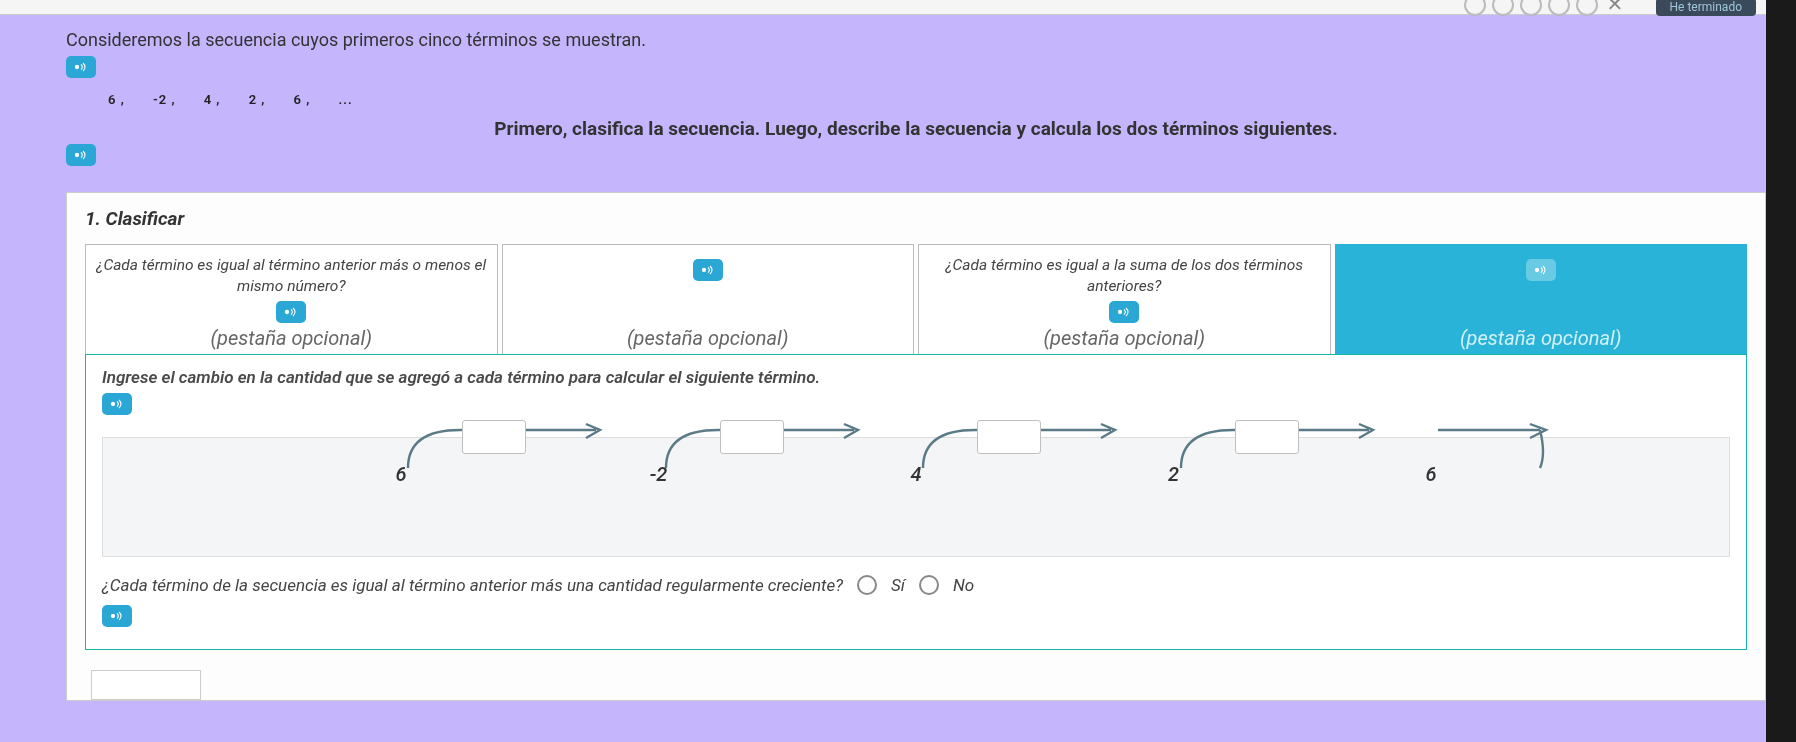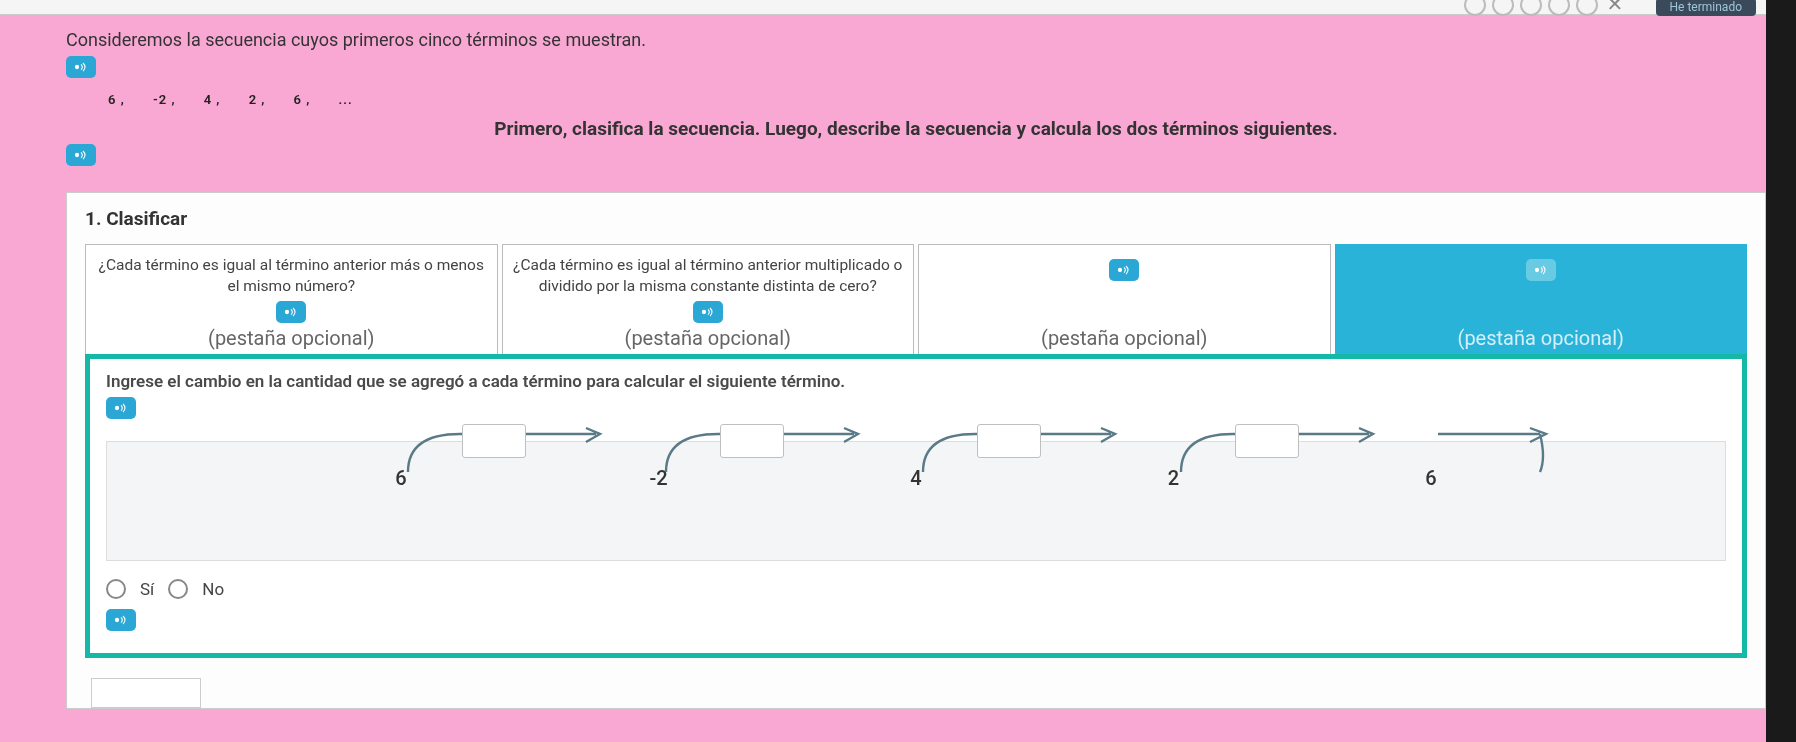--- a/index.html
+++ b/index.html
@@ -46,21 +46,21 @@
     font-size: 20px;
     line-height: 20px;
     text-align: center;
   }
   .right-dark {
     position: absolute;
     right: 0; top: 0; width: 30px; height: 742px;
     background: #1a1a1a;
   }
   .page {
-    background: #f9a8d4;
+    background: #c4b5fd;
     border-top: 1px solid #ccc;
     padding: 14px 30px 16px 66px;
     height: calc(100% - 14px);
   }
   .intro-line {
     font-size: 18px;
     color: #333;
     margin-bottom: 4px;
   }
   .audio-btn {
@@ -89,20 +89,21 @@
     font-weight: 700;
     color: #333;
     margin-bottom: 2px;
     text-align: center;
   }
   .section-box {
     margin-top: 18px;
     border: 1px solid #ccc;
     background: #fdfdfd;
     padding: 14px 18px 0 18px;
+    font-style: italic;
   }
   .section-title {
     font-size: 19px;
     font-weight: 700;
     color: #333;
     margin-bottom: 14px;
   }
   .tabs-row {
     display: flex;
     gap: 4px;
@@ -130,21 +131,21 @@
     font-size: 20px;
     color: #666;
   }
   .tab.selected {
     background: #29b3d9;
     color: #e8f7fc;
     border-color: #29b3d9;
   }
   .tab.selected .caption { color: #d4f0f8; }
   .tab-content {
-    border: 5px solid #14b8a6;
+    border: 1px solid #14b8a6;
     padding: 12px 16px 14px 16px;
     background: #fff;
   }
   .tab-instr {
     font-size: 17px;
     font-weight: 600;
     color: #4a4a4a;
     margin-bottom: 4px;
   }
   .flow-area {
@@ -268,30 +269,30 @@
         <div class="q">¿Cada término es igual al término anterior más o menos el mismo número?</div>
         <div class="audio-btn audio-sm">
             <svg viewBox="0 0 24 16">
               <circle cx="6" cy="8" r="3.2" fill="#fff"></circle>
               <path d="M12 4 Q16 8 12 12 M15 2 Q21 8 15 14" stroke="#fff" stroke-width="1.6" fill="none"></path>
             </svg>
           </div>
         <div class="caption">(pestaña opcional)</div>
       </div>
       <div class="tab">
-        <div class="q">¿Cada término es igual al término anterior multiplicado o dividido por la misma constante distinta de cero?</div>
         <div class="audio-btn audio-sm">
             <svg viewBox="0 0 24 16">
               <circle cx="6" cy="8" r="3.2" fill="#fff"></circle>
               <path d="M12 4 Q16 8 12 12 M15 2 Q21 8 15 14" stroke="#fff" stroke-width="1.6" fill="none"></path>
             </svg>
           </div>
         <div class="caption">(pestaña opcional)</div>
       </div>
       <div class="tab">
+        <div class="q">¿Cada término es igual a la suma de los dos términos anteriores?</div>
         <div class="audio-btn audio-sm">
             <svg viewBox="0 0 24 16">
               <circle cx="6" cy="8" r="3.2" fill="#fff"></circle>
               <path d="M12 4 Q16 8 12 12 M15 2 Q21 8 15 14" stroke="#fff" stroke-width="1.6" fill="none"></path>
             </svg>
           </div>
         <div class="caption">(pestaña opcional)</div>
       </div>
       <div class="tab selected">
         <div class="audio-btn audio-sm" style="background:rgba(255,255,255,.3)">
@@ -356,20 +357,21 @@
             <div class="arc" style="width:120px">
               <svg viewBox="0 0 120 46">
                   <path d="M8 6 L110 6 M100 0 L116 6 L100 14 M110 6 Q116 30 110 44" stroke="#5a7a88" stroke-width="2.4" fill="none"></path>
                 </svg>
             </div>
           </div>
         </div>
       </div>
 
       <div class="yn-row">
+        <span>¿Cada término de la secuencia es igual al término anterior más una cantidad regularmente creciente?</span>
         <span class="radio"></span>
         <span>Sí</span>
         <span class="radio"></span>
         <span>No</span>
       </div>
       <div class="audio-btn" style="margin-top:10px">
           <svg viewBox="0 0 24 16">
             <circle cx="6" cy="8" r="3.2" fill="#fff"></circle>
             <path d="M12 4 Q16 8 12 12 M15 2 Q21 8 15 14" stroke="#fff" stroke-width="1.6" fill="none"></path>
           </svg>

